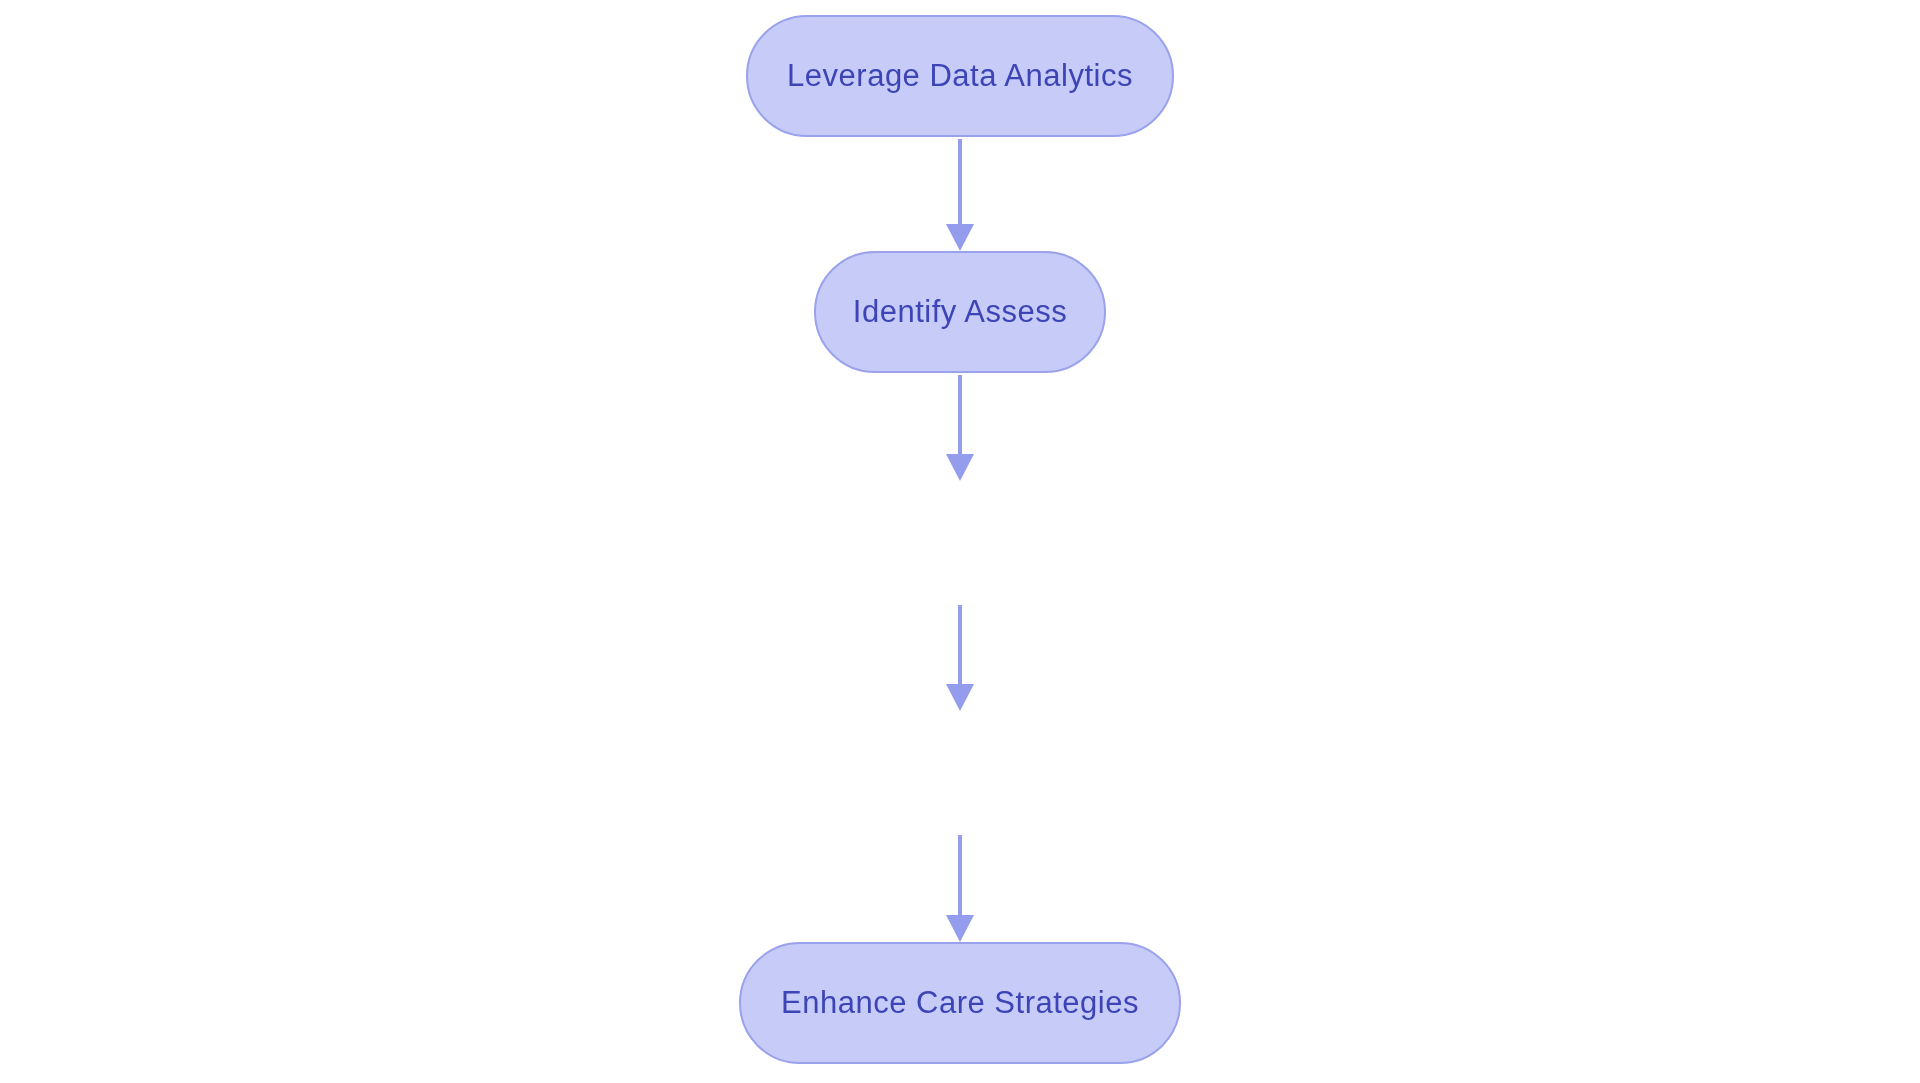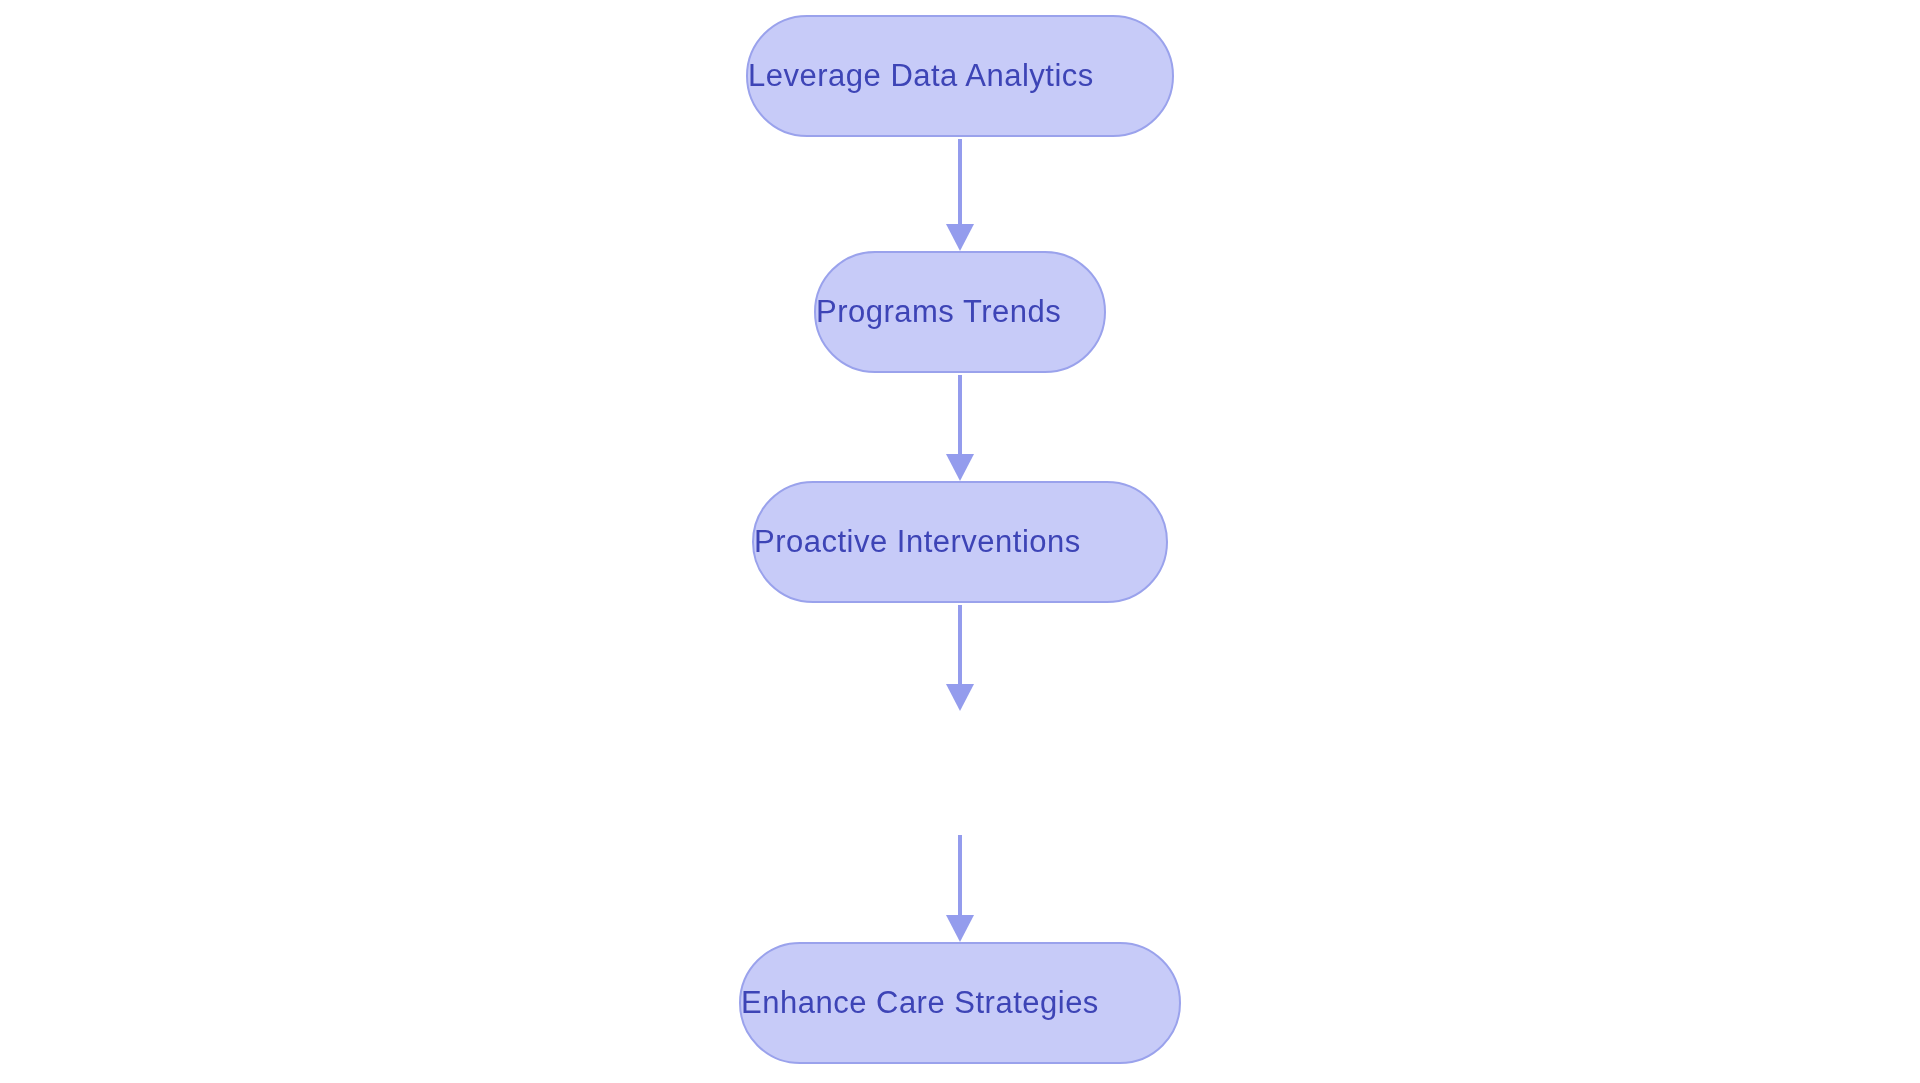--- a/index.html
+++ b/index.html
@@ -23,20 +23,21 @@
     box-sizing: border-box;
     background: var(--node-fill, #c7cbf8);
     border: 2px solid var(--node-border, #9aa2ec);
     border-radius: 61px;
     color: var(--node-text, #3d44b6);
     font-size: 31px;
     font-weight: 400;
     letter-spacing: 0.5px;
     display: flex;
     align-items: center;
+    justify-content: center;
     text-align: center;
     white-space: nowrap;
   }
   .n1 { top: 15px;  width: 428px; }
   .n2 { top: 251px; width: 292px; }
   .n3 { top: 481px; width: 416px; }
   .n4 { top: 711px; width: 584px; }
   .n5 { top: 942px; width: 442px; }
 
   .arrow {
@@ -74,31 +75,28 @@
   <div class="node n1">
     <span class="node-label">Leverage Data Analytics</span>
   </div>
 
   <div class="arrow a1">
     <div class="arrow-line"></div>
     <div class="arrow-head"></div>
   </div>
 
   <div class="node n2">
-    <span class="node-label">Programs Trends</span>
+    <span class="node-label">Identify Assess</span>
   </div>
 
   <div class="arrow a2">
     <div class="arrow-line"></div>
     <div class="arrow-head"></div>
   </div>
 
-  <div class="node n3">
-    <span class="node-label">Proactive Interventions</span>
-  </div>
 
   <div class="arrow a3">
     <div class="arrow-line"></div>
     <div class="arrow-head"></div>
   </div>
 
 
   <div class="arrow a4">
     <div class="arrow-line"></div>
     <div class="arrow-head"></div>

